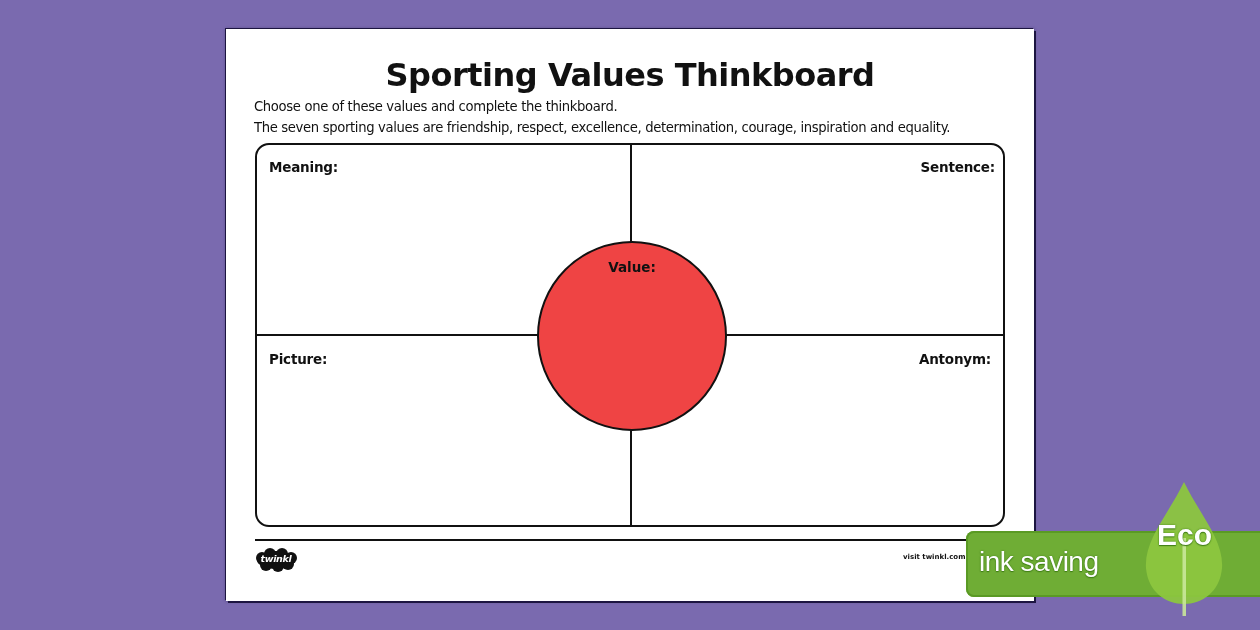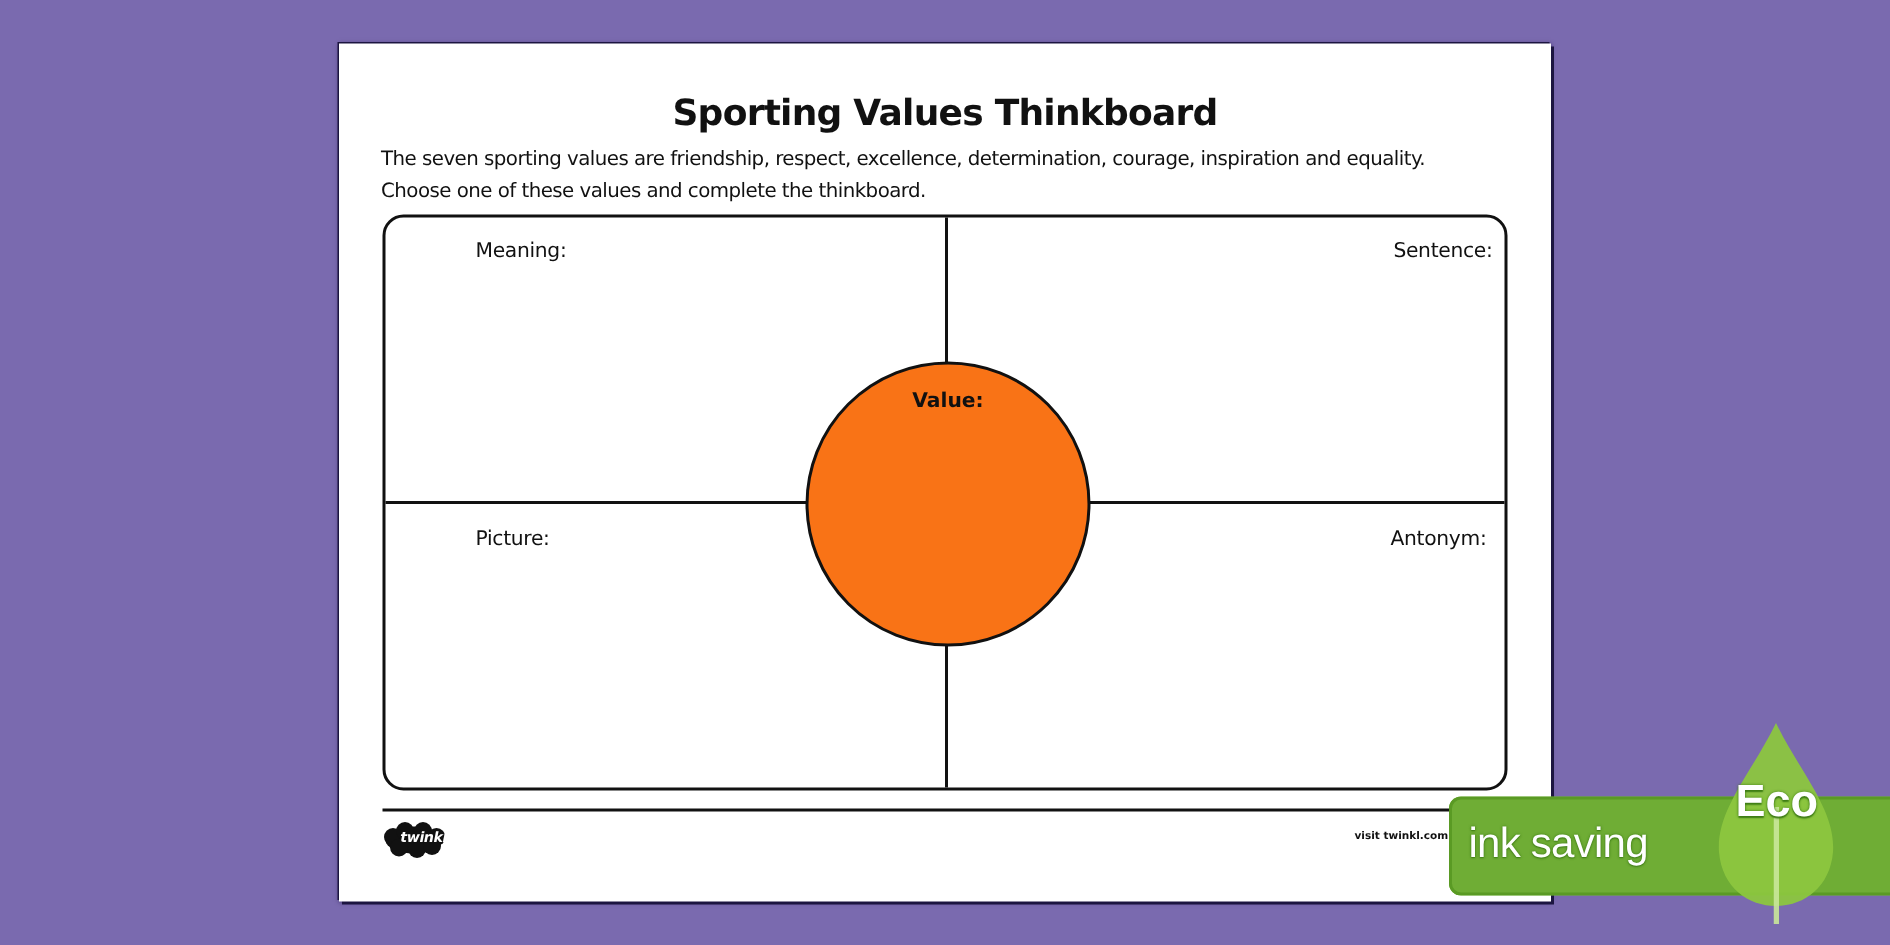--- a/index.html
+++ b/index.html
@@ -24,21 +24,21 @@
       box-shadow: -1px -1px 0 #1c1540, 2px 2px 0 #1c1540, 0 0 3px rgba(20,10,50,0.6);
     }
     .title {
       position: absolute;
       left: 0;
       top: 30px;
       width: 808px;
       text-align: center;
       font-family: "DejaVu Sans", sans-serif;
       font-weight: bold;
-      font-size: 24px;
+      font-size: 32px;
       letter-spacing: -0.5px;
       color: #111;
       line-height: 32px;
     }
     .intro {
       position: absolute;
       left: 28px;
       top: 67px;
       width: 760px;
       font-family: "DejaVu Sans", sans-serif;
@@ -69,39 +69,38 @@
       background: #111;
     }
     .circle {
       position: absolute;
       left: 280px;
       top: 96px;
       width: 186px;
       height: 186px;
       border: 2px solid #111;
       border-radius: 50%;
-      background: #f97316;
+      background: #ef4444;
     }
     .circle-label {
       position: absolute;
       top: 16px;
       left: 0;
       width: 186px;
       text-align: center;
       font-weight: bold;
       font-size: 13.5px;
       color: #111;
     }
     .qlabel {
       position: absolute;
-      font-weight: normal;
+      font-weight: bold;
       font-size: 13.5px;
       color: #111;
       letter-spacing: -0.2px;
-      margin-left: 48px;
     }
     .footer-line {
       position: absolute;
       left: 29px;
       top: 510px;
       width: 750px;
       height: 2px;
       background: #111;
     }
     .logo {
@@ -109,21 +108,21 @@
       left: 28px;
       top: 518px;
       width: 44px;
       height: 26px;
     }
     .logo-text {
       position: absolute;
       left: 0;
       top: 6px;
       width: 44px;
-      text-align: right;
+      text-align: center;
       color: #fff;
       font-weight: bold;
       font-size: 9.5px;
       font-style: italic;
       letter-spacing: -0.3px;
     }
     .footer-url {
       position: absolute;
       left: 677px;
       top: 524px;
@@ -173,22 +172,22 @@
       text-shadow: 0 0 2px #3f7d16, 0 1px 1px #3f7d16;
     }
   </style>
 </head>
 <body>
 
 <div class="page">
   <div class="title">Sporting Values Thinkboard</div>
 
   <div class="intro">
+    <div>Choose one of these values and complete the thinkboard.</div>
     <div>The seven sporting values are friendship, respect, excellence, determination, courage, inspiration and equality.</div>
-    <div>Choose one of these values and complete the thinkboard.</div>
   </div>
 
   <div class="board">
 
     <div class="vline" style="left: 373px; top: 0; height: 97px;"></div>
 
     <div class="vline" style="left: 373px; top: 283px; height: 97px;"></div>
 
     <div class="hline" style="left: 0; top: 189px; width: 281px;"></div>
 

